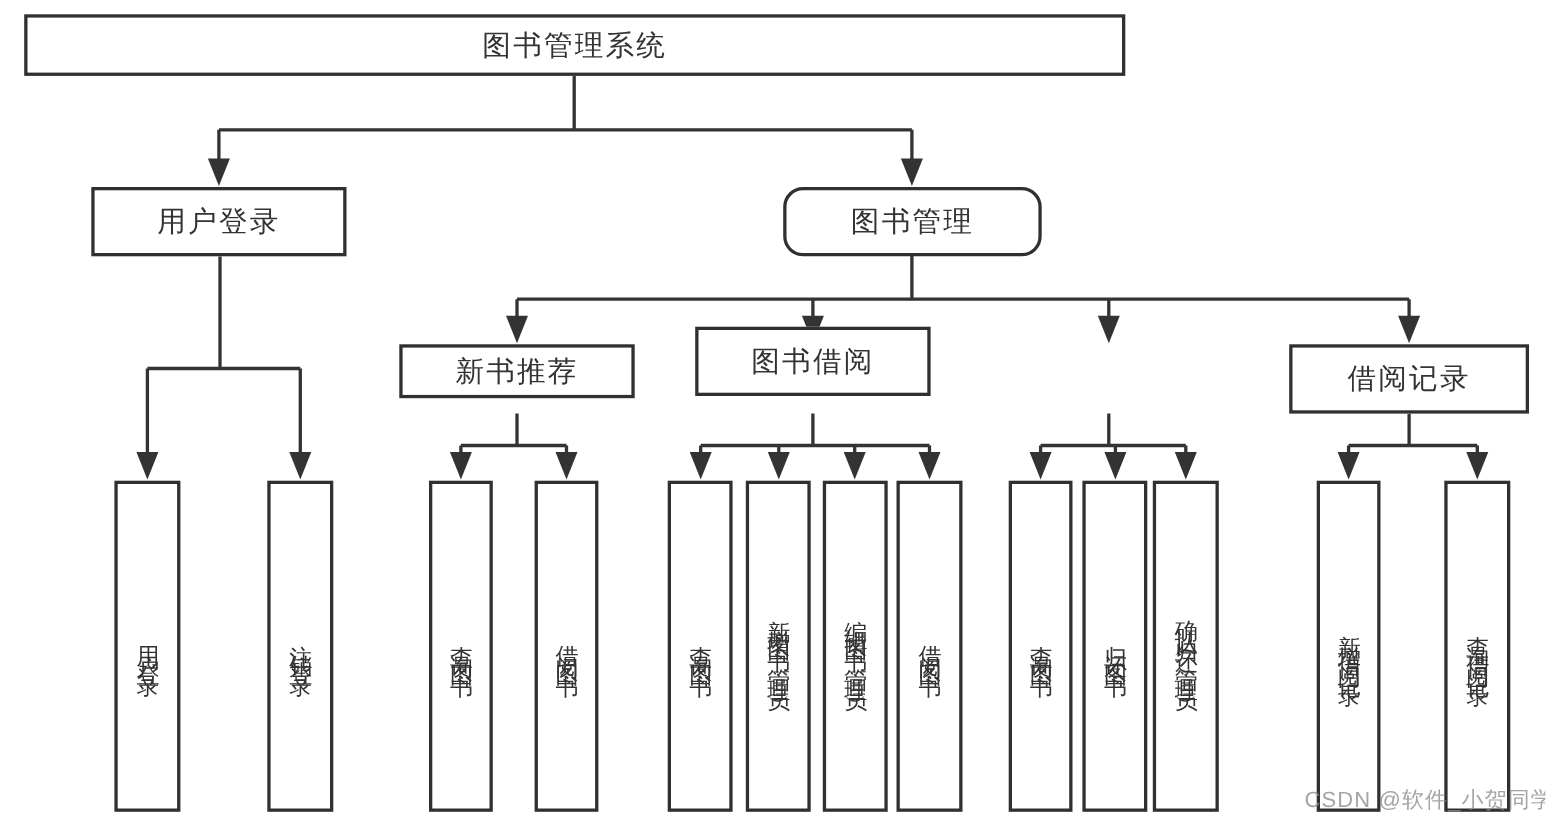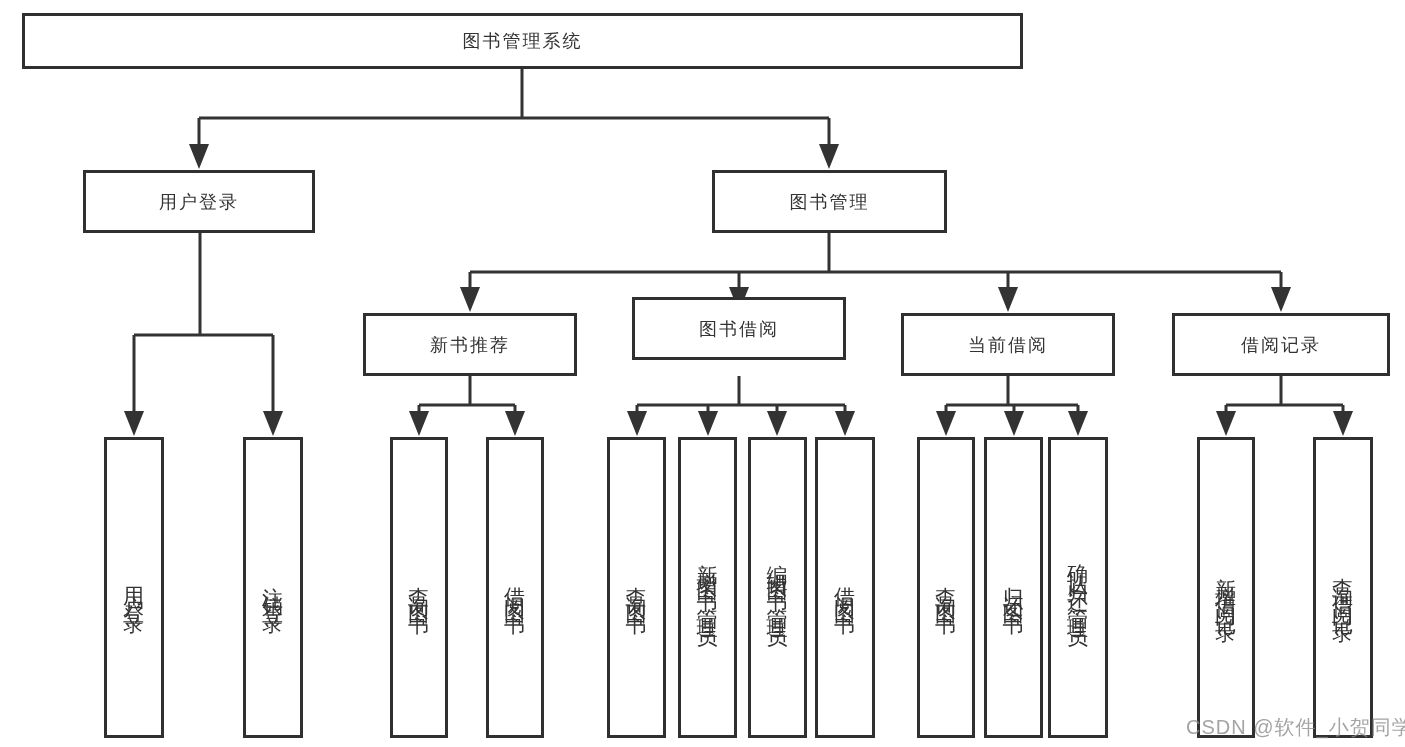--- a/index.html
+++ b/index.html
@@ -19,21 +19,21 @@
   .hbox {
     position: absolute;
     box-sizing: border-box;
     border: 3px solid #303030;
     background: #ffffff;
     display: flex;
     align-items: center;
     justify-content: center;
   }
   .hbox .lbl {
-    font-size: 18px;
+    font-size: 26px;
     letter-spacing: 2px;
     color: #333333;
     white-space: nowrap;
   }
   .vbox {
     position: absolute;
     box-sizing: border-box;
     border: 3px solid #303030;
     background: #ffffff;
     display: flex;
@@ -128,33 +128,30 @@
     </g>
   </svg>
 
   <div class="hbox" style="left:22px; top:13px; width:1001px; height:56px;">
     <span class="lbl">图书管理系统</span>
   </div>
 
   <div class="hbox" style="left:83px; top:170px; width:232px; height:63px;">
     <span class="lbl">用户登录</span>
   </div>
-  <div class="hbox" style="left:712px; top:170px; width:235px; height:63px;">
+  <div class="hbox" style="left:712px; top:170px; width:235px; height:63px;border-radius:18px;">
     <span class="lbl">图书管理</span>
   </div>
 
-  <div class="hbox" style="left:363px; top:313px; width:214px; height:63px;">
+  <div class="hbox" style="left:363px; top:313px; width:214px; height:49px;">
     <span class="lbl">新书推荐</span>
   </div>
   <div class="hbox" style="left:632px; top:297px; width:214px; height:63px;">
     <span class="lbl">图书借阅</span>
   </div>
-  <div class="hbox" style="left:901px; top:313px; width:214px; height:63px;">
-    <span class="lbl">当前借阅</span>
-  </div>
   <div class="hbox" style="left:1172px; top:313px; width:218px; height:63px;">
     <span class="lbl">借阅记录</span>
   </div>
 
   <div class="vbox" style="left:104px; top:437px; width:60px; height:301px;">
     <span class="lbl">用户登录</span>
   </div>
   <div class="vbox" style="left:243px; top:437px; width:60px; height:301px;">
     <span class="lbl">注销登录</span>
   </div>

